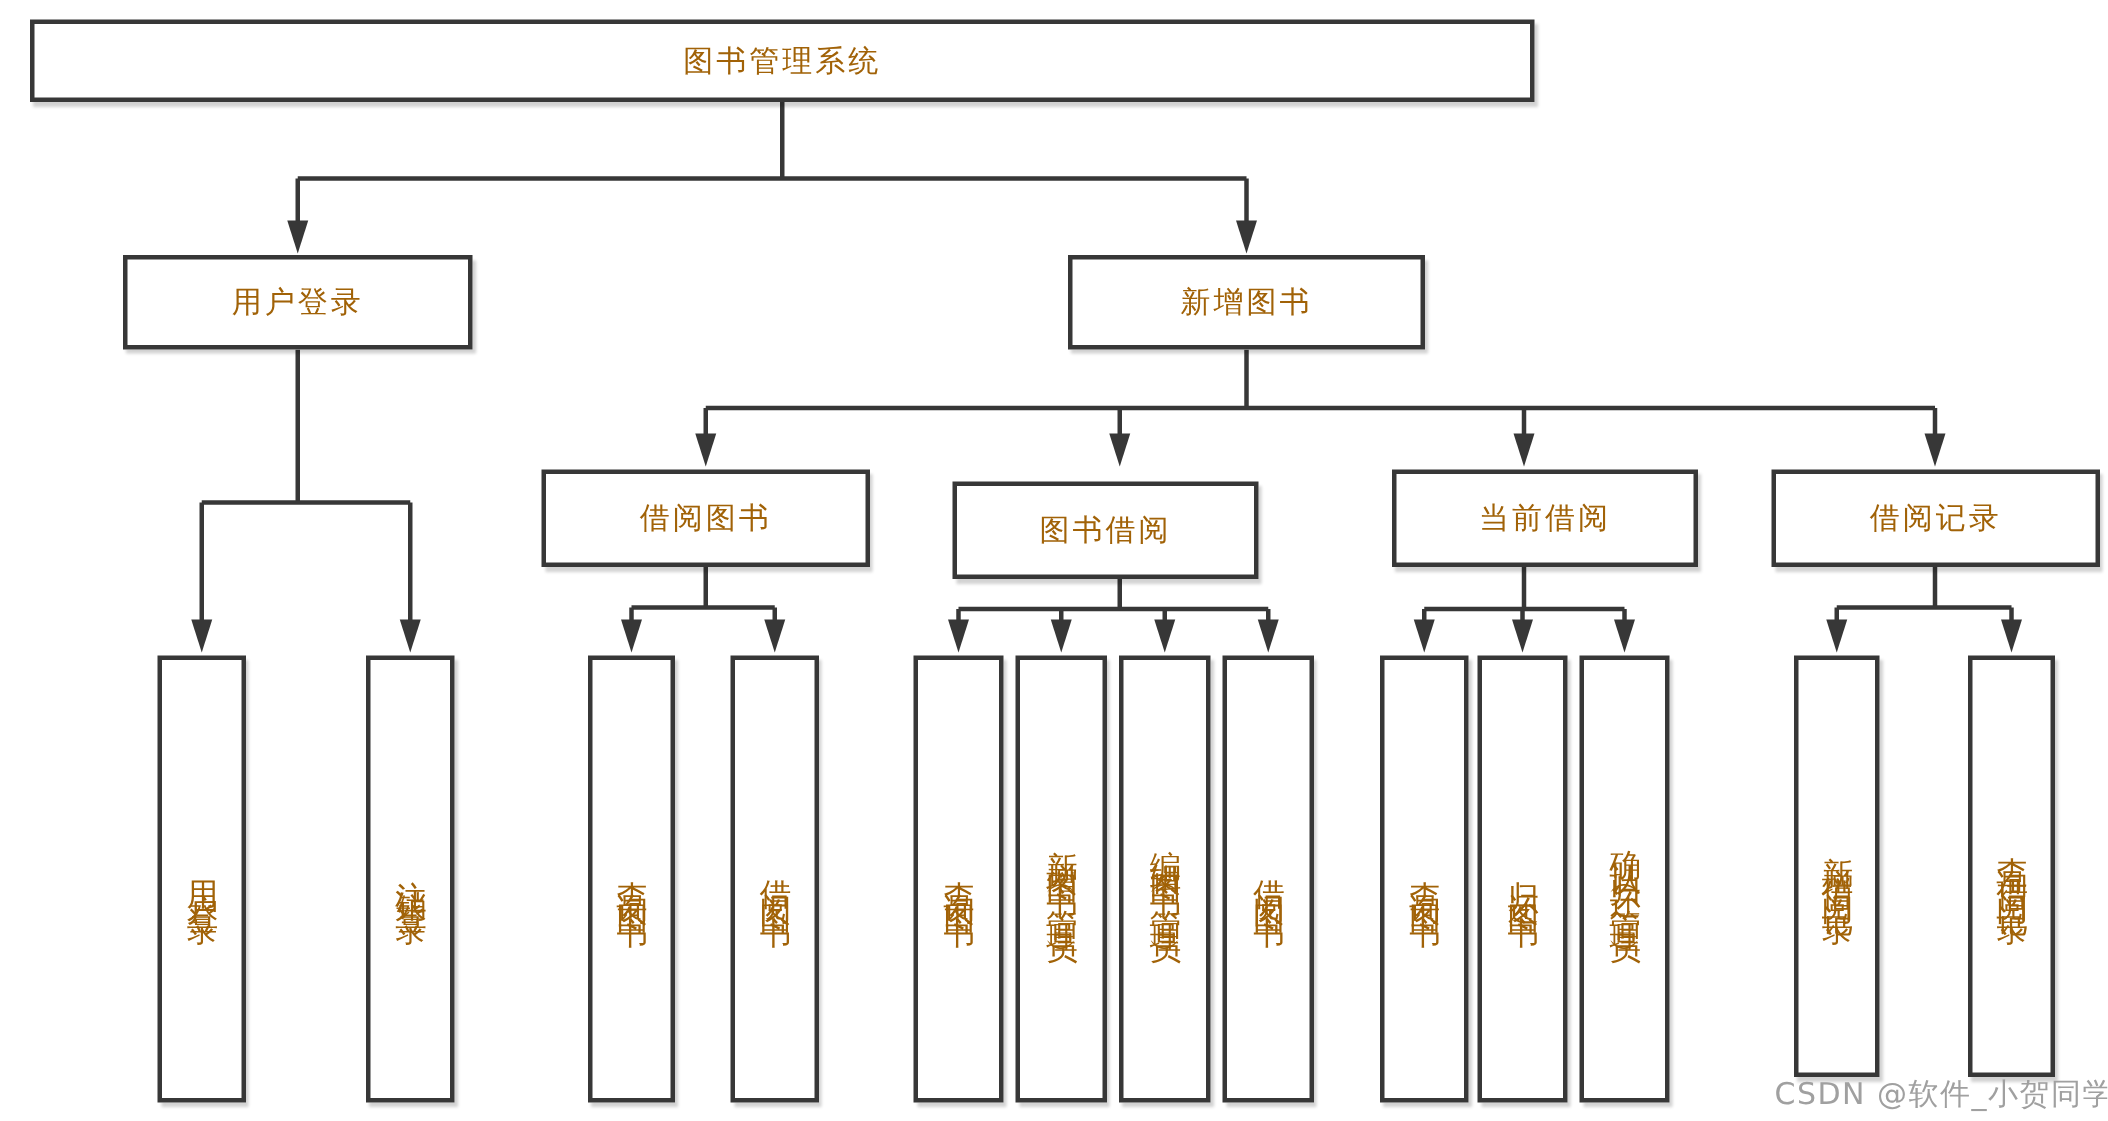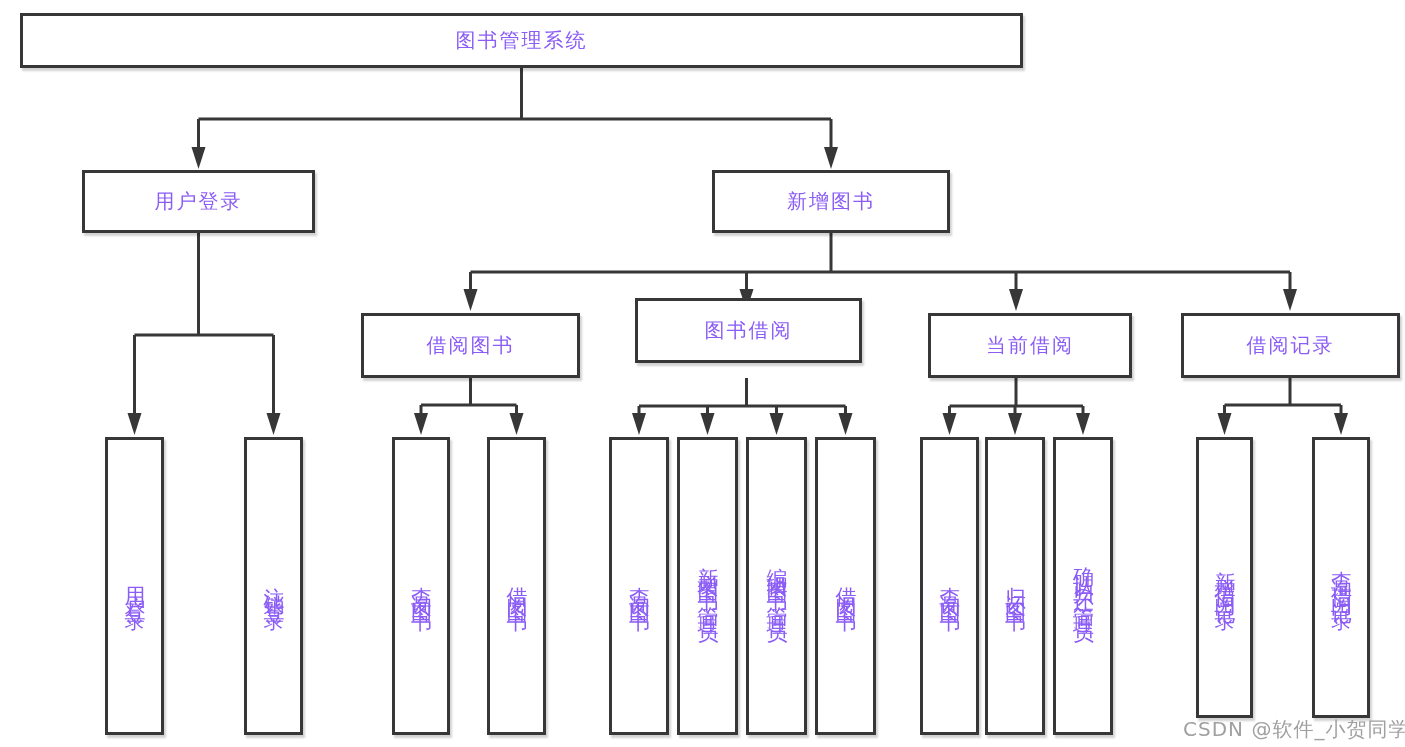--- a/index.html
+++ b/index.html
@@ -10,21 +10,21 @@
     height: 747px;
     background: #ffffff;
     font-family: "DejaVu Sans", "Liberation Sans", sans-serif;
     overflow: hidden;
   }
   .connectors { position: absolute; left: 0; top: 0; width: 1405px; height: 747px; }
   .node {
     position: absolute;
     background: #ffffff;
     border: 3px solid #373737;
-    color: #8b5cf6;
+    color: #a16207;
     display: flex;
     align-items: center;
     justify-content: center;
     box-shadow: 2px 3px 2px rgba(0,0,0,0.18);
   }
   .node-h { font-size: 20px; letter-spacing: 2px; white-space: nowrap; }
   .node-v {
     writing-mode: vertical-rl;
     text-orientation: mixed;
     font-size: 21px;
@@ -120,21 +120,21 @@
   <div class="node node-h" style="left:82px;top:170px;width:233px;height:63px">
     <span>用户登录</span>
   </div>
   <div class="node node-h" style="left:712px;top:170px;width:238px;height:63px">
     <span>新增图书</span>
   </div>
 
   <div class="node node-h" style="left:361px;top:313px;width:219px;height:65px">
     <span>借阅图书</span>
   </div>
-  <div class="node node-h" style="left:635px;top:298px;width:227px;height:65px">
+  <div class="node node-h" style="left:635px;top:321px;width:204px;height:65px">
     <span>图书借阅</span>
   </div>
   <div class="node node-h" style="left:928px;top:313px;width:204px;height:65px">
     <span>当前借阅</span>
   </div>
   <div class="node node-h" style="left:1181px;top:313px;width:219px;height:65px">
     <span>借阅记录</span>
   </div>
 
   <div class="node node-v" style="left:105px;top:437px;width:59px;height:298px">

